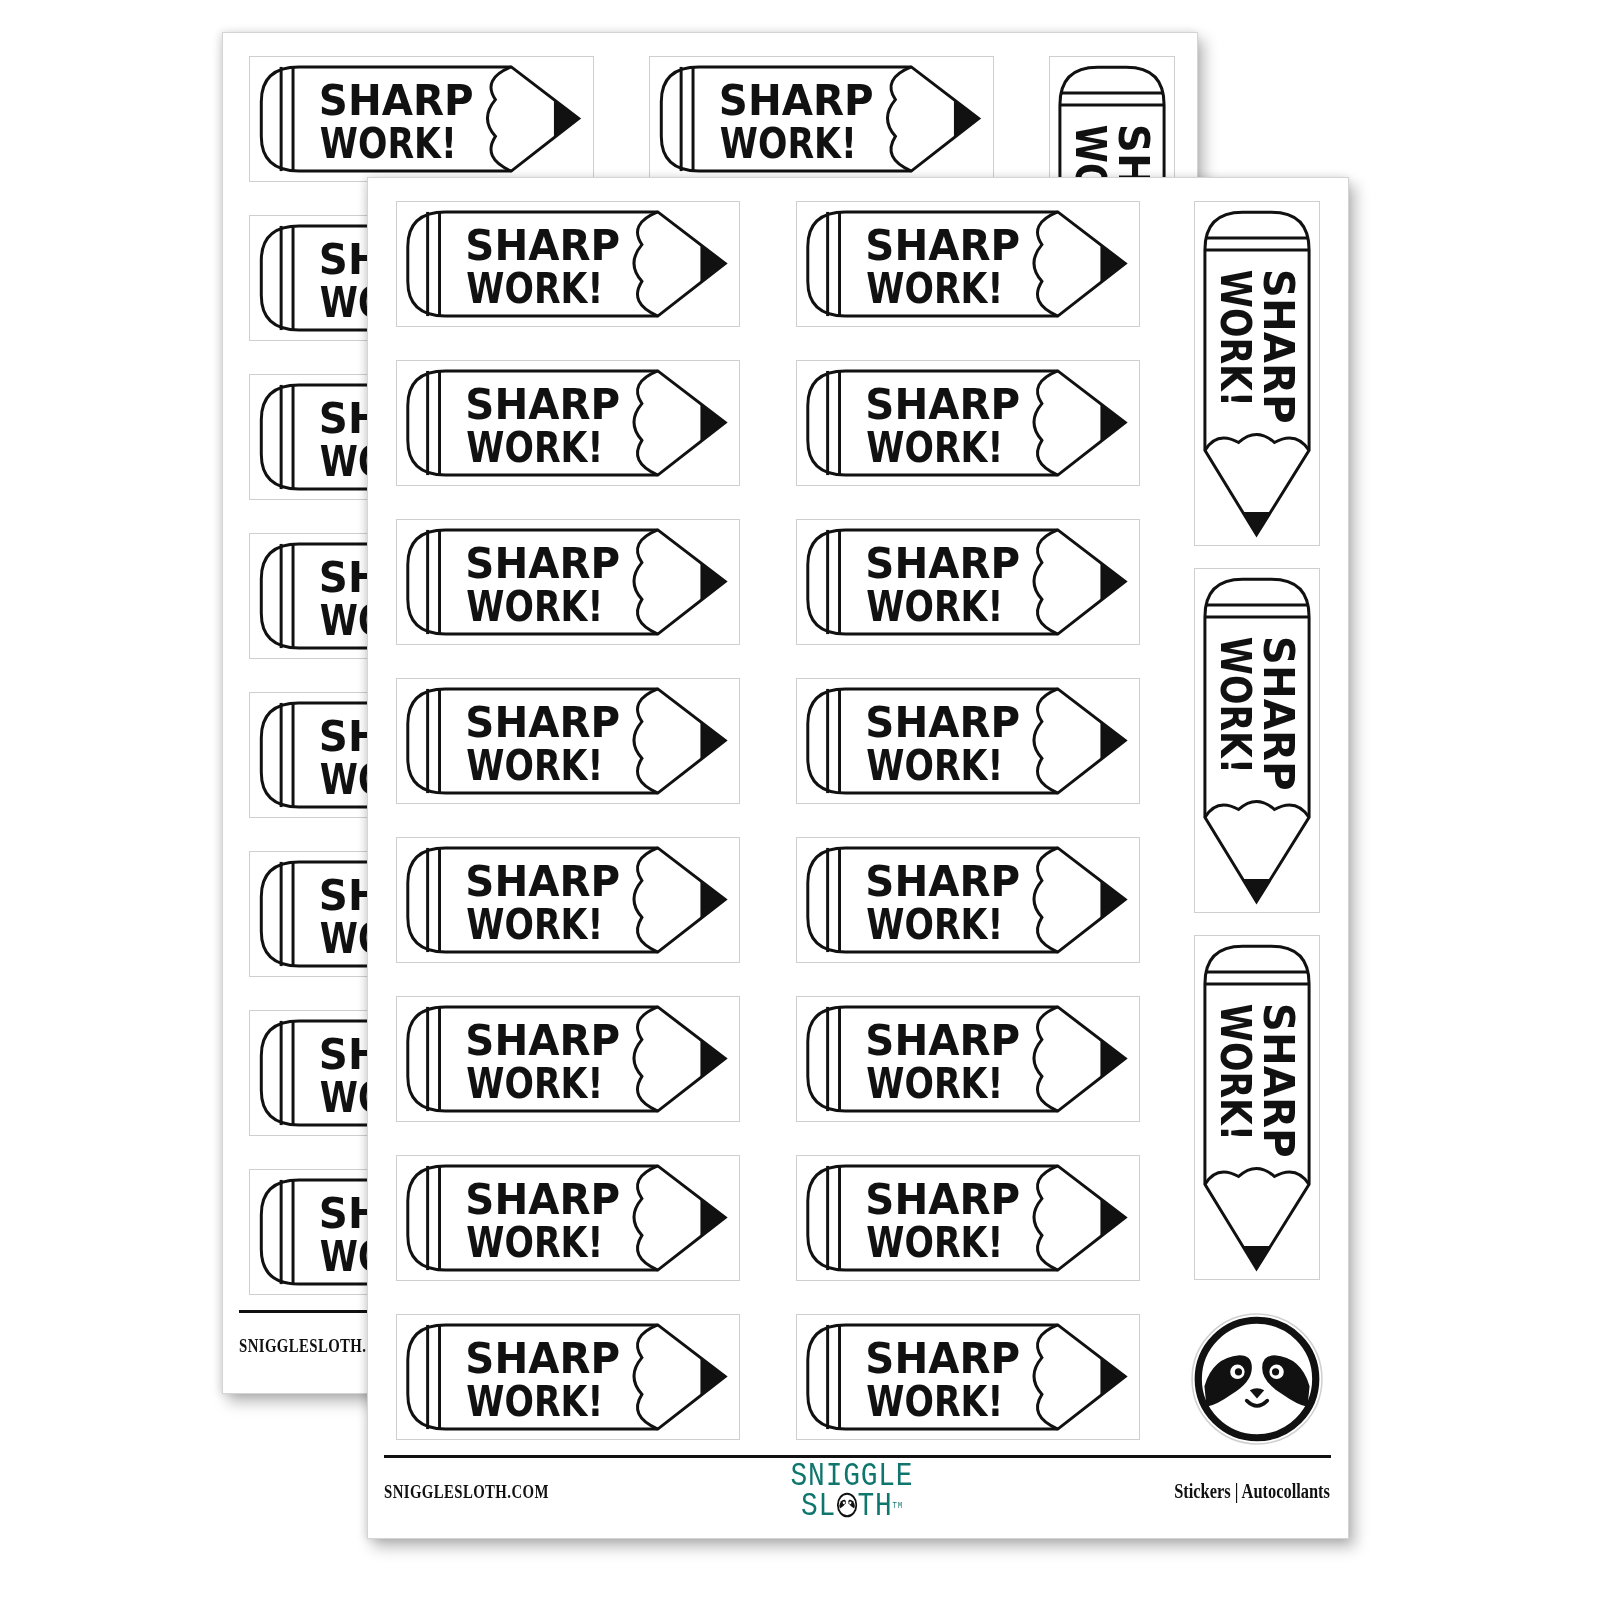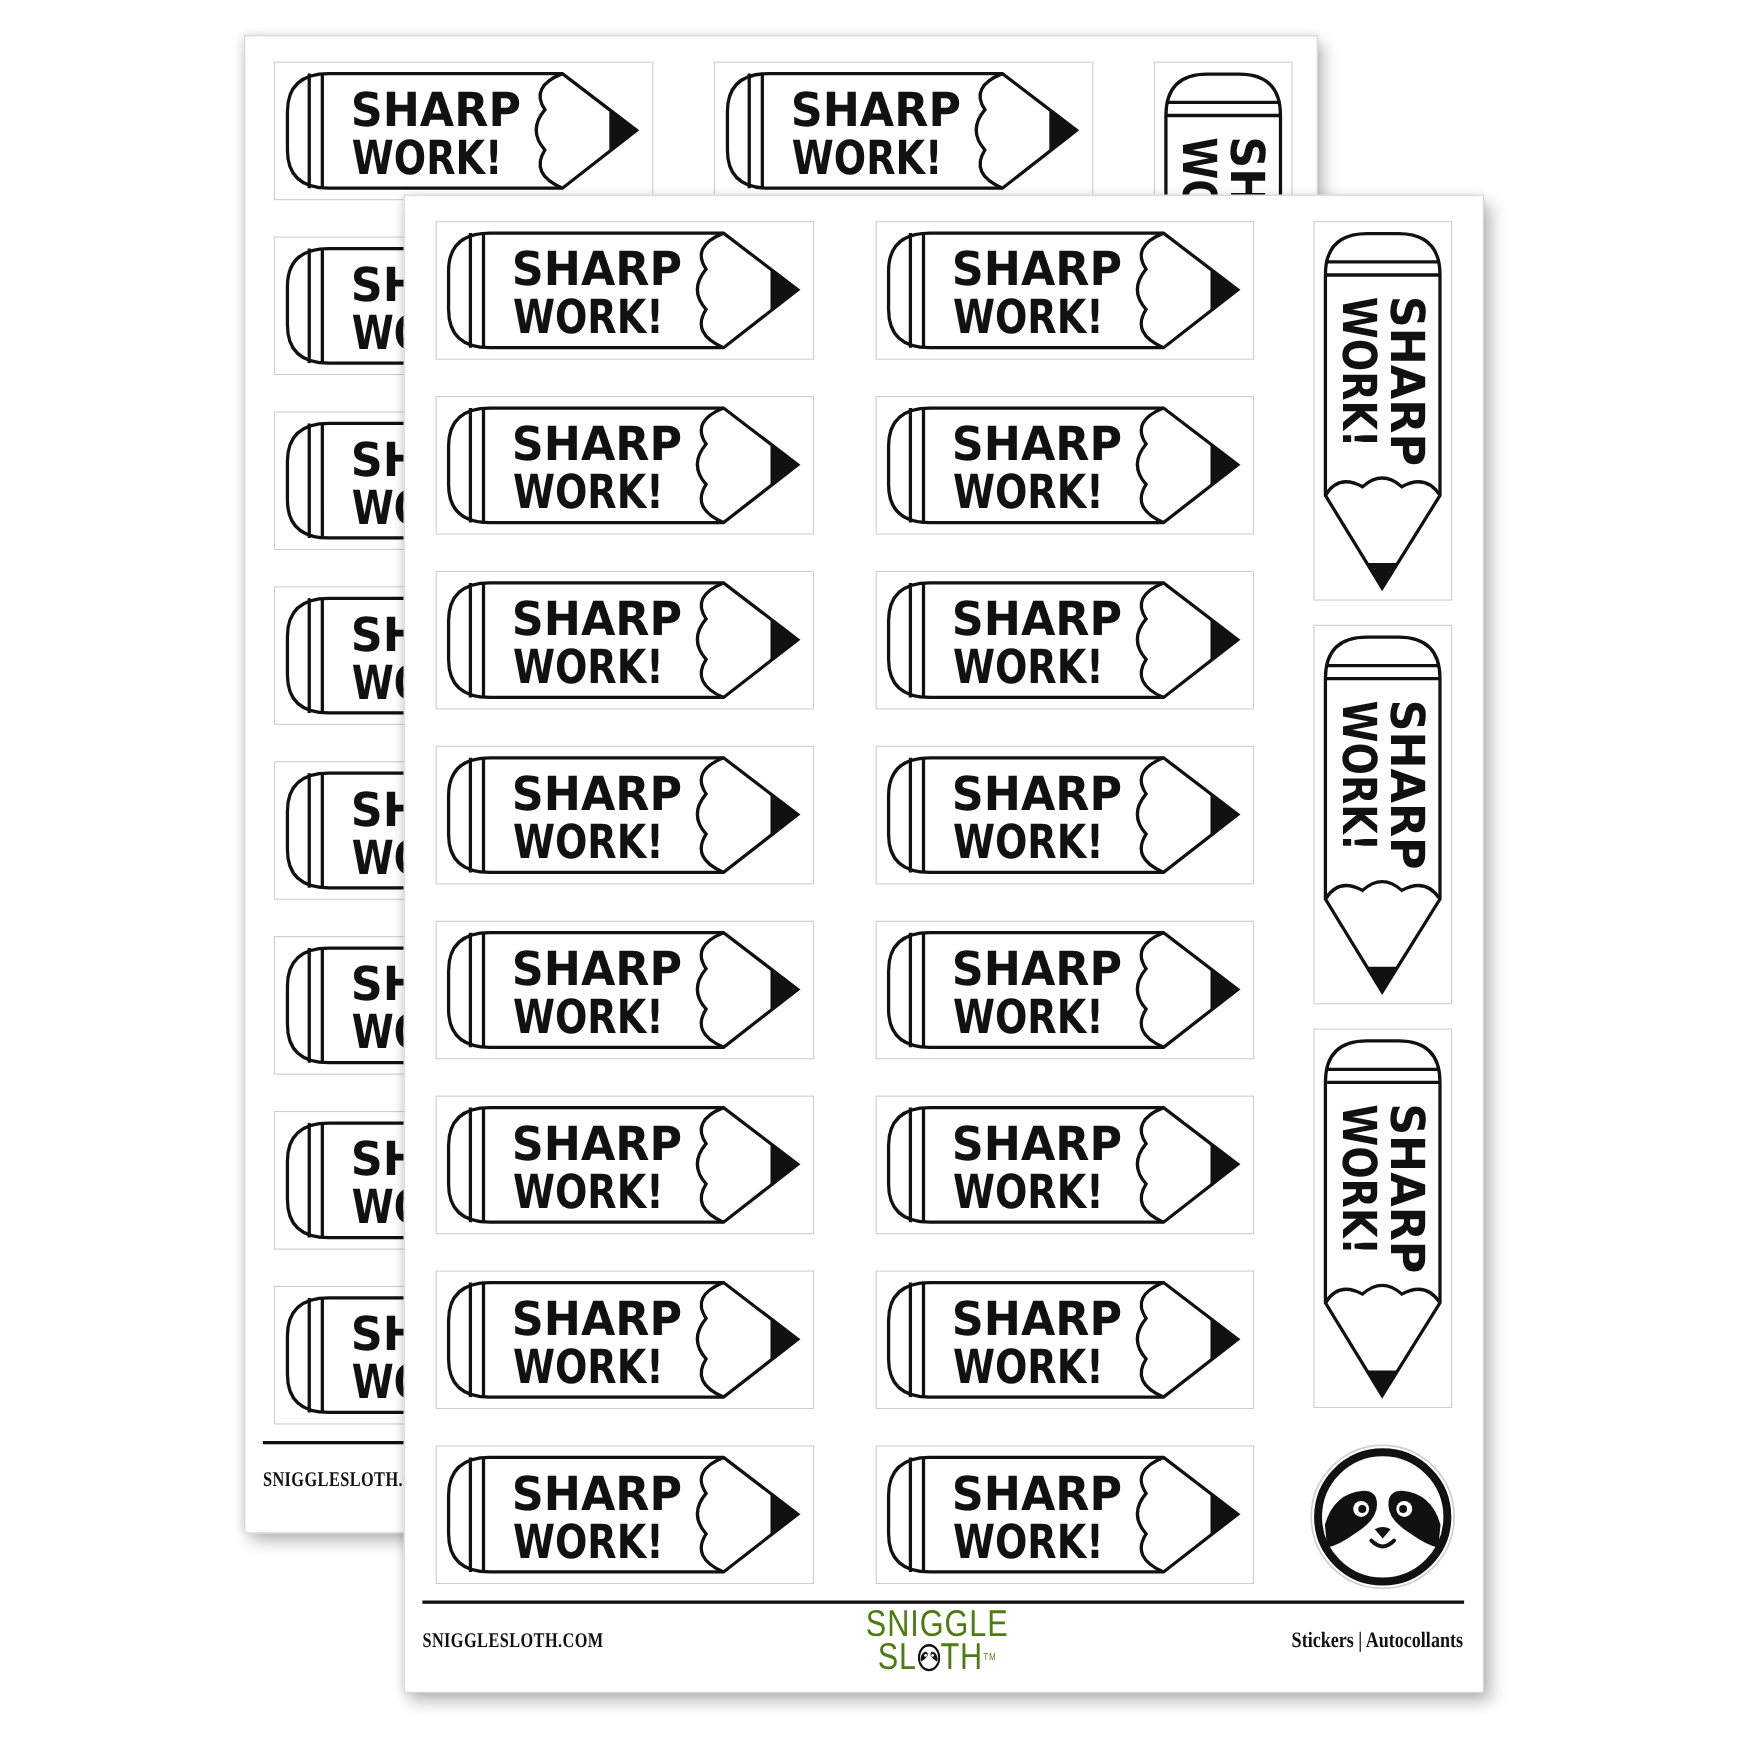--- a/index.html
+++ b/index.html
@@ -5,21 +5,21 @@
   html, body { margin:0; padding:0; }
   body { width:1600px; height:1600px; background:#ffffff; position:relative; overflow:hidden; font-family:"DejaVu Sans", sans-serif; }
   .sheet { position:absolute; background:#fff; border:1px solid #d4d4d4; box-shadow: 6px 8px 14px rgba(0,0,0,0.28), -2px 0 8px rgba(0,0,0,0.12); }
   .sheet.back { left:222px; top:32px; width:974px; height:1360px; }
   .sheet.front { left:367px; top:177px; width:980px; height:1360px; }
   .sticker { position:absolute; border:1px solid #cfcfcf; background:#fff; box-sizing:border-box; }
   .sticker svg { position:absolute; left:0; top:0; width:100%; height:100%; }
   .footer-line { position:absolute; height:3px; background:#111; }
   .footer-left { position:absolute; font-family:"Liberation Serif", serif; font-weight:bold; font-size:19px; color:#111; transform:scaleX(0.78); transform-origin:left center; letter-spacing:0.5px; white-space:nowrap; }
   .footer-right { position:absolute; font-family:"Liberation Serif", serif; font-weight:bold; font-size:20px; color:#111; transform:scaleX(0.82); transform-origin:right center; white-space:nowrap; }
-  .logo { position:absolute; text-align:center; font-family:Liberation Sans, sans-serif; color:#4d7c0f; line-height:30px; }
+  .logo { position:absolute; text-align:center; font-family:Liberation Mono, monospace; color:#0f766e; line-height:30px; }
   .logo .l1 { font-size:34px; letter-spacing:1px; transform:scaleX(0.82); display:block; }
   .logo .l2 { font-size:34px; letter-spacing:1px; transform:scaleX(0.82); display:block; }
   .logo .tm { font-size:9px; vertical-align:top; }
 </style>
 </head>
 <body>
 
 <svg width="0" height="0" style="position:absolute">
   <defs>
     <symbol id="pencil-h" viewBox="0 0 343 125">

